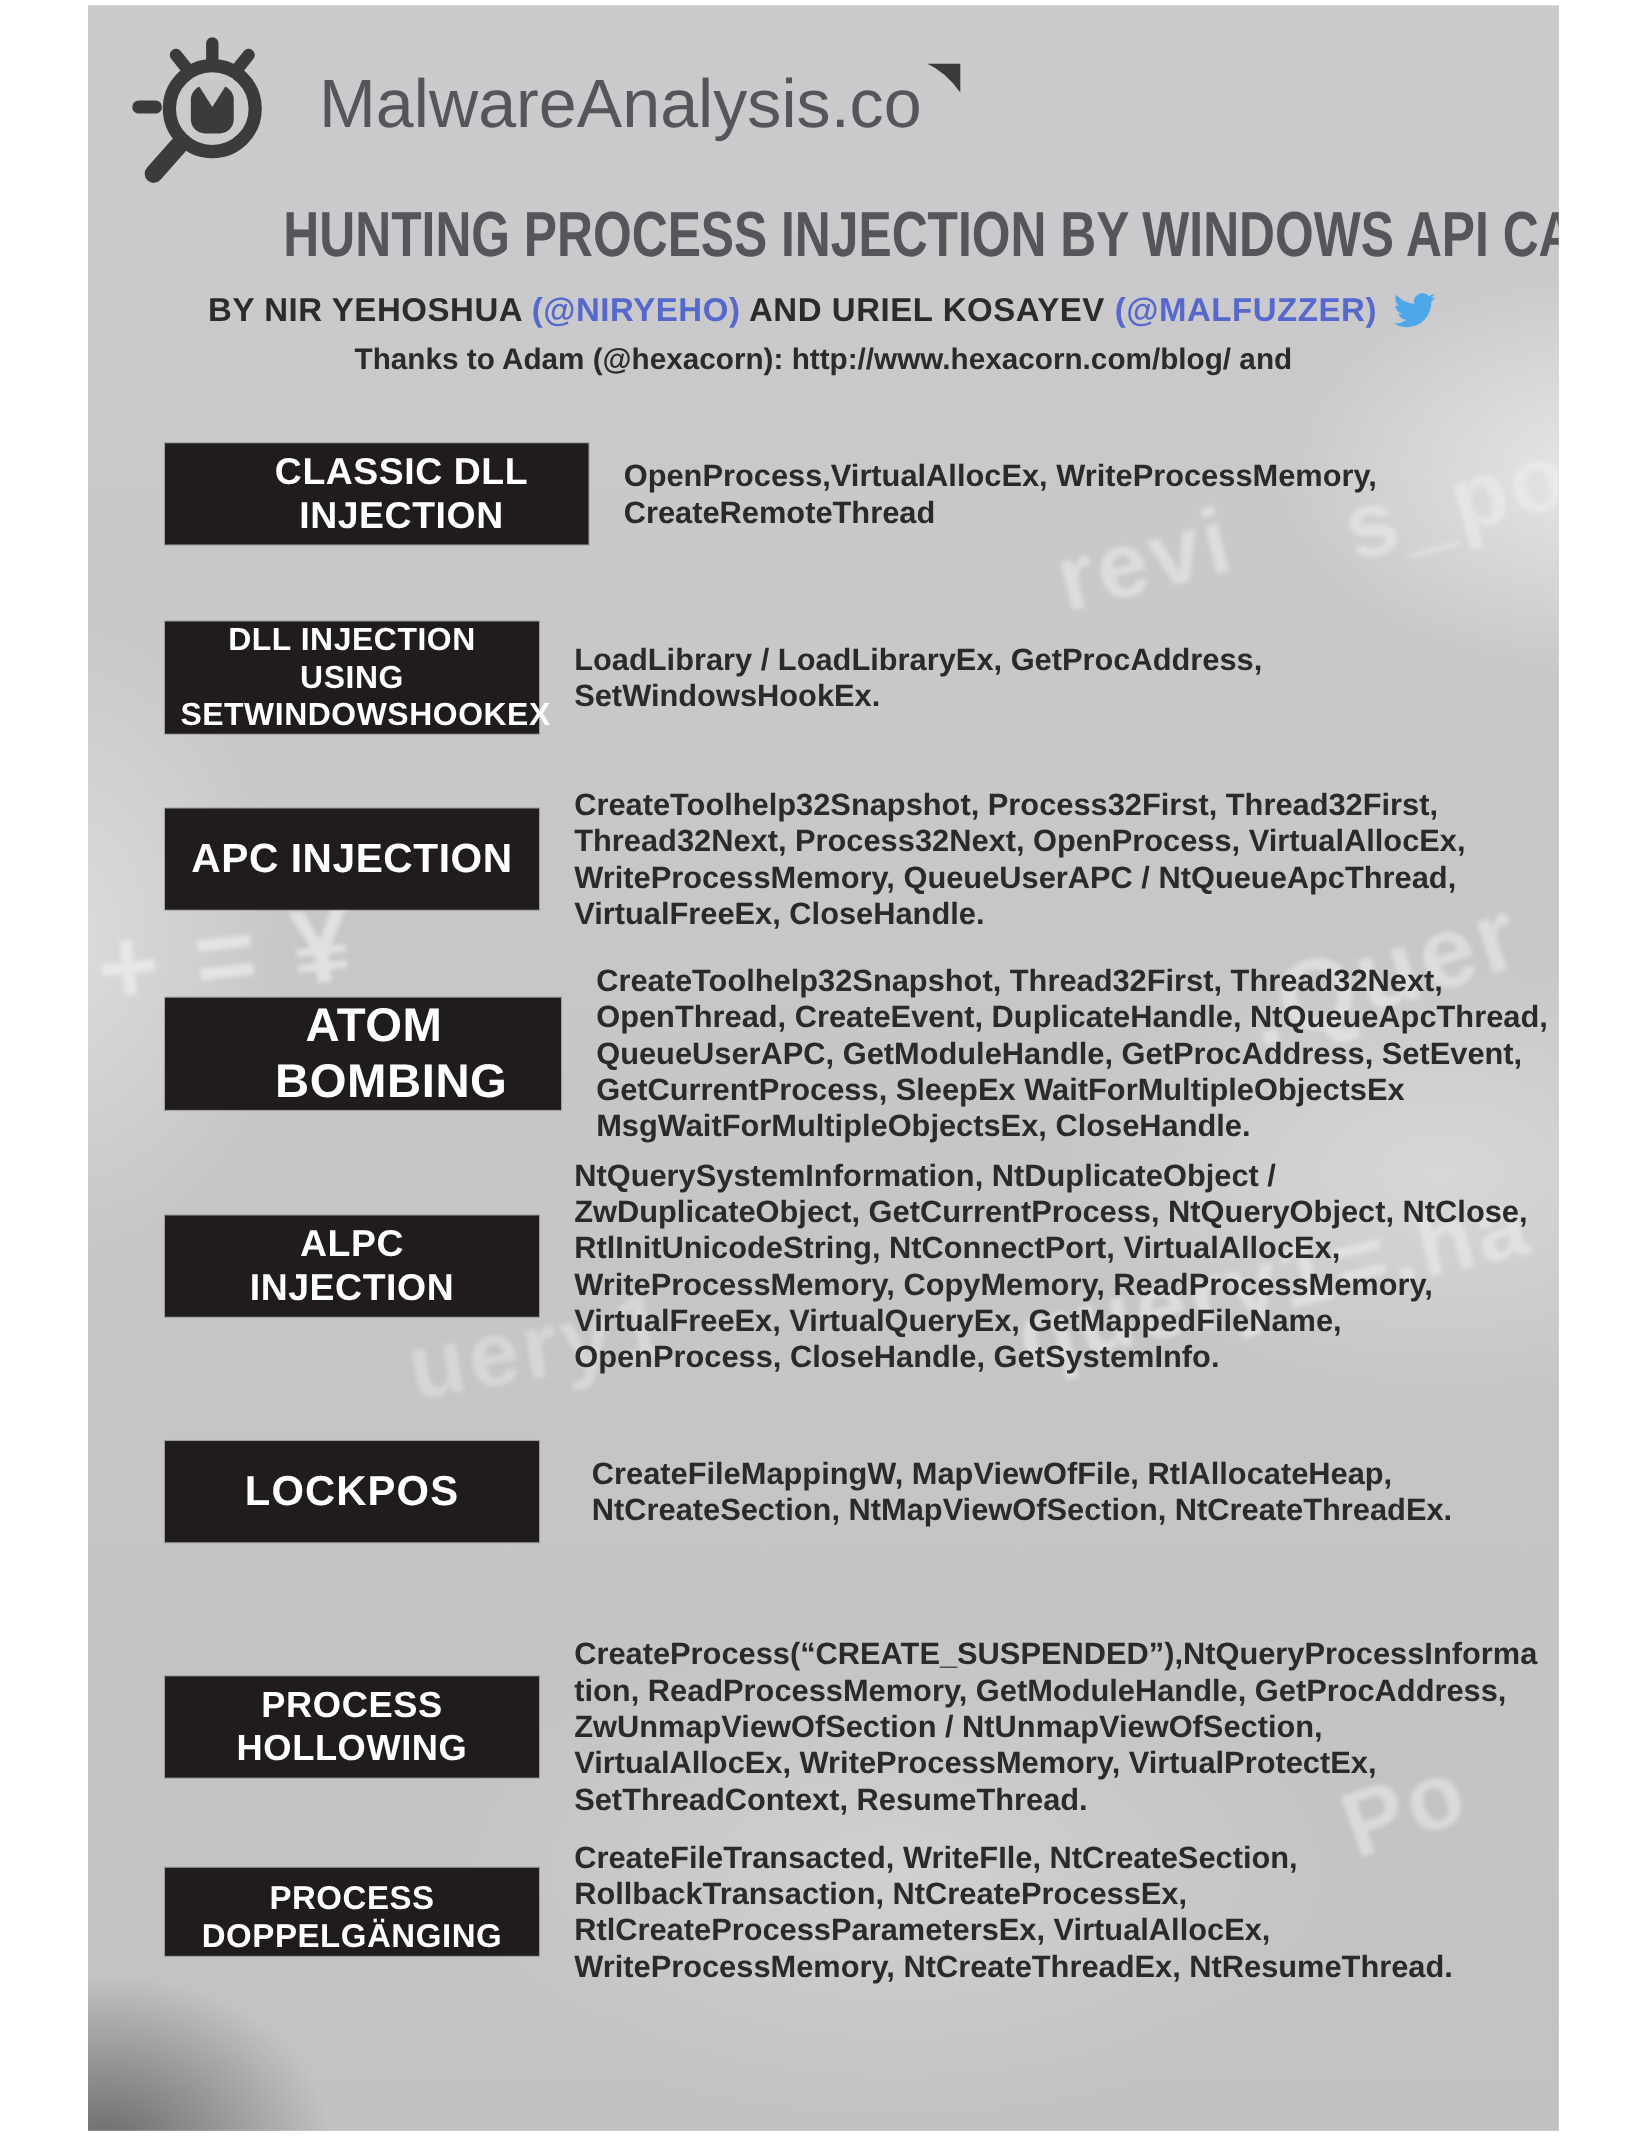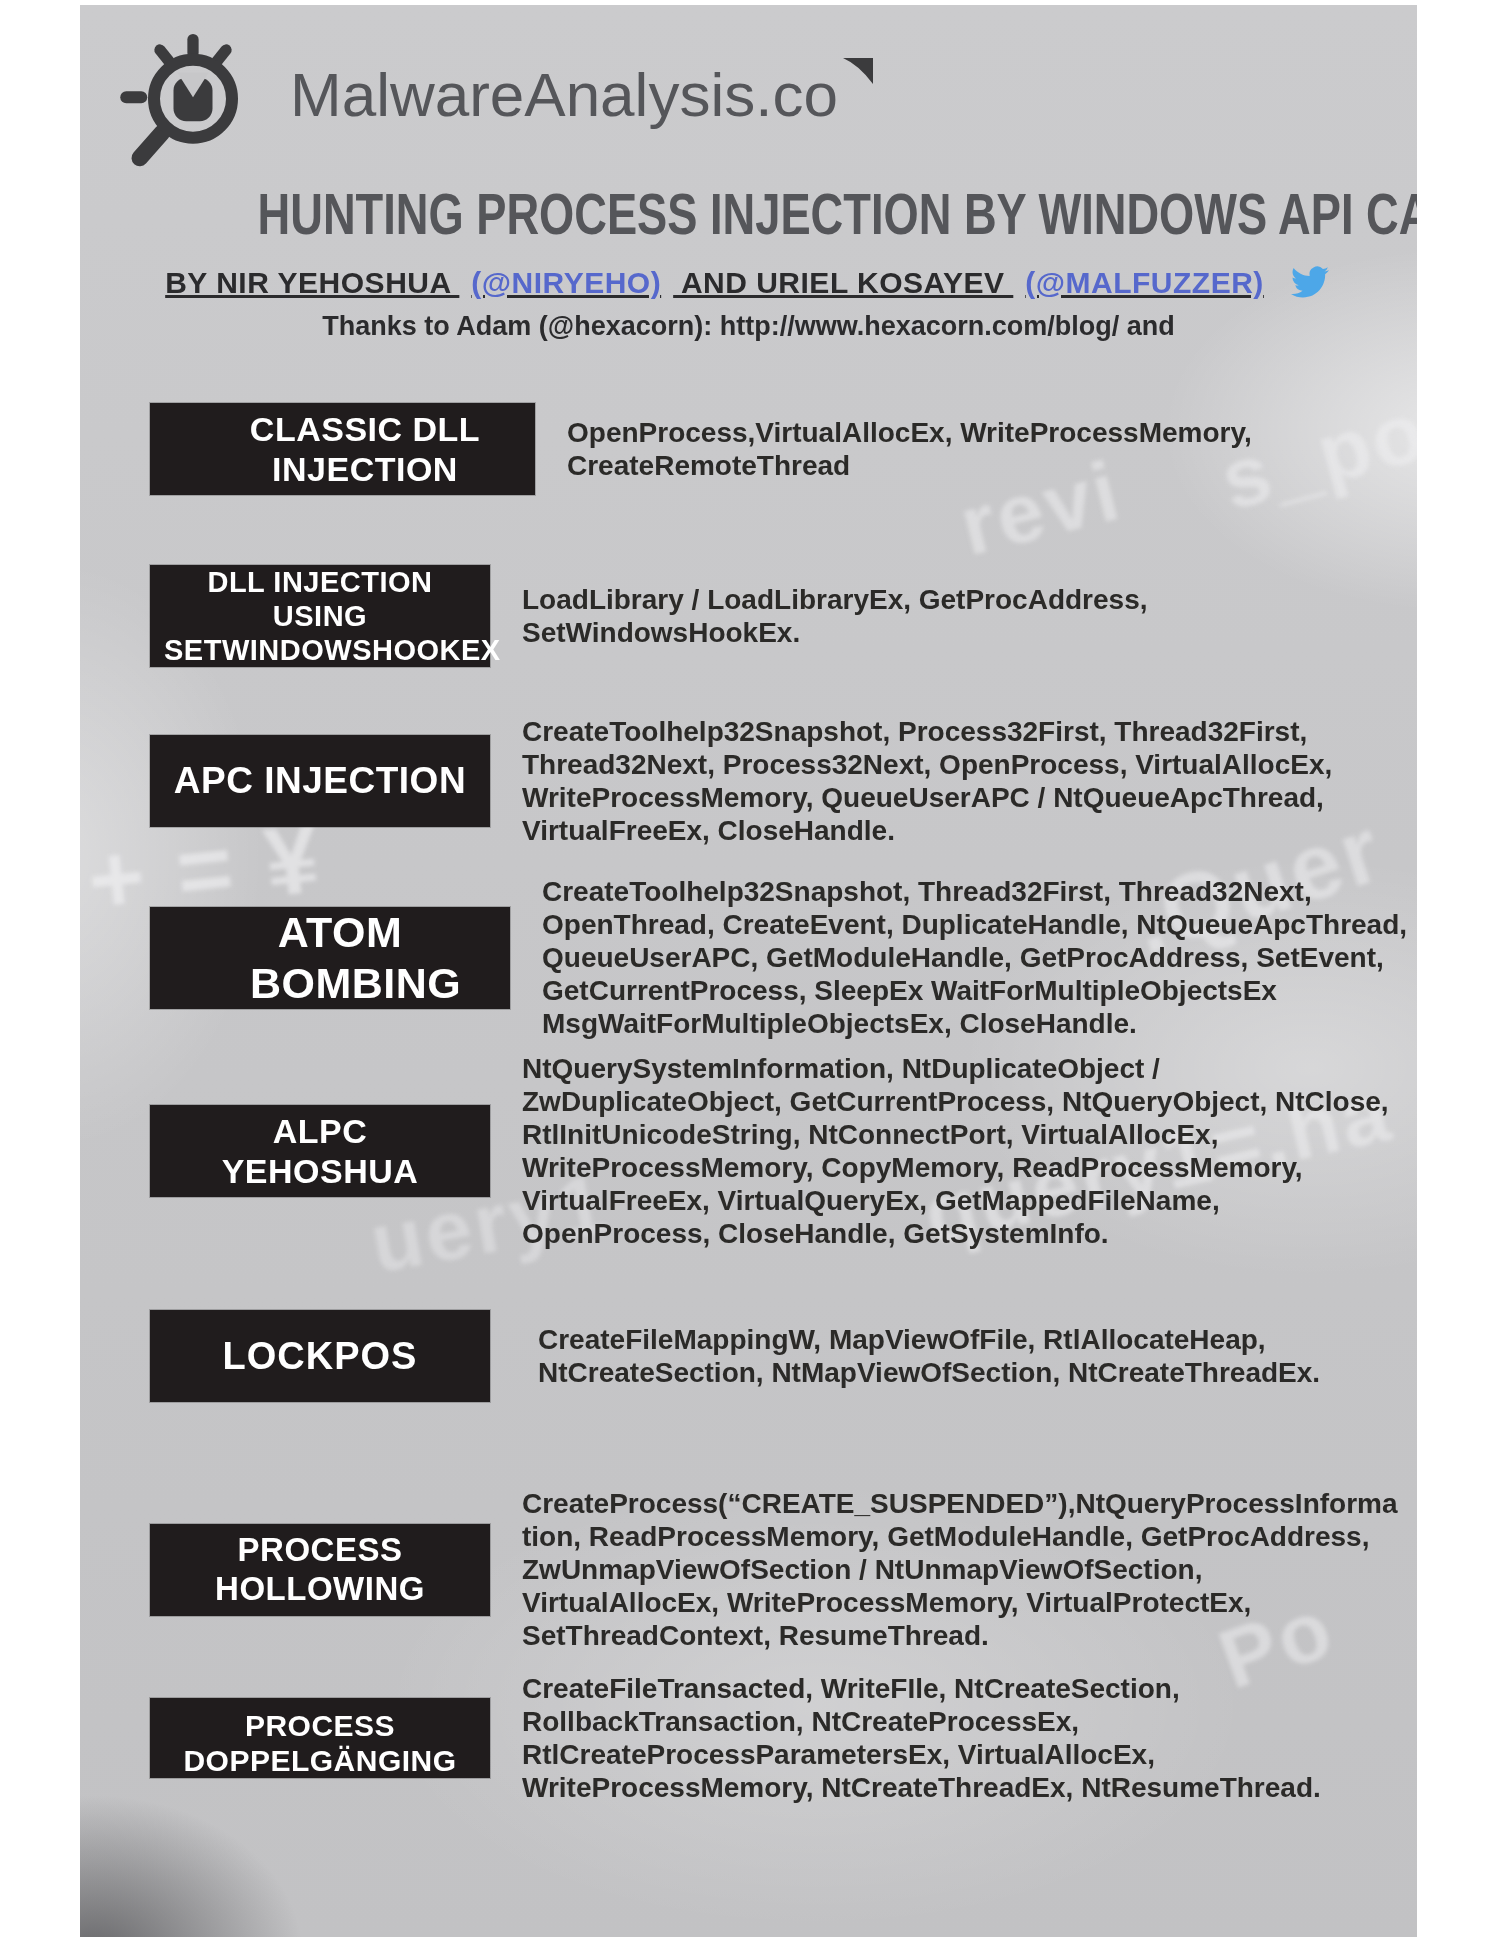--- a/index.html
+++ b/index.html
@@ -43,21 +43,21 @@
   .corner-flag{margin:-46px 0 0 2px;}
 
   h1.title{
     margin:26px 0 0 0;line-height:1;color:#55565a;font-size:58px;font-weight:800;
     letter-spacing:0px;white-space:nowrap;
   }
   h1.title .condense{display:inline-block;transform:scaleX(.78);transform-origin:center;}
 
   .byline{
     margin:22px 0 0 0;font-size:30px;font-weight:bold;color:#2b2b2d;letter-spacing:.5px;
-    display:flex;align-items:center;justify-content:center;gap:12px;text-decoration:underline;
+    display:flex;align-items:center;justify-content:center;gap:0;
   }
   .byline .handle{color:#5668cc;}
   .byline .sp{white-space:pre;}
   .twitter{margin-left:12px;margin-top:-2px;}
 
   .thanks{
     margin:8px 0 0 0;font-size:27px;font-weight:bold;color:#2b2b2d;line-height:1.32;
   }
 
   main{position:relative;margin:58px 0 0 70px;}
@@ -159,21 +159,21 @@
 
   <section class="row s4">
     <div class="label">
       <span class="txt">ATOM BOMBING</span>
     </div>
     <div class="apis">CreateToolhelp32Snapshot, Thread32First, Thread32Next, OpenThread, CreateEvent, DuplicateHandle, NtQueueApcThread, QueueUserAPC, GetModuleHandle, GetProcAddress, SetEvent, GetCurrentProcess, SleepEx WaitForMultipleObjectsEx MsgWaitForMultipleObjectsEx, CloseHandle.</div>
   </section>
 
   <section class="row s5">
     <div class="label">
-      <span class="txt">ALPC YEHOSHUA</span>
+      <span class="txt">ALPC INJECTION</span>
     </div>
     <div class="apis">NtQuerySystemInformation, NtDuplicateObject / ZwDuplicateObject, GetCurrentProcess, NtQueryObject, NtClose, RtlInitUnicodeString, NtConnectPort, VirtualAllocEx, WriteProcessMemory, CopyMemory, ReadProcessMemory, VirtualFreeEx, VirtualQueryEx, GetMappedFileName, OpenProcess, CloseHandle, GetSystemInfo.</div>
   </section>
 
   <section class="row s6">
     <div class="label">
       <span class="txt">LOCKPOS</span>
     </div>
     <div class="apis">CreateFileMappingW, MapViewOfFile, RtlAllocateHeap, NtCreateSection, NtMapViewOfSection, NtCreateThreadEx.</div>
   </section>

